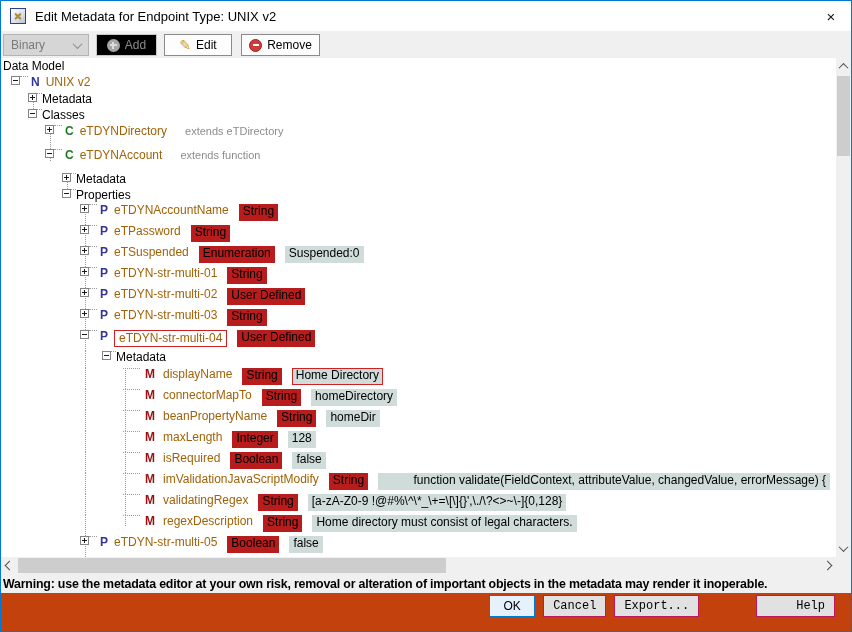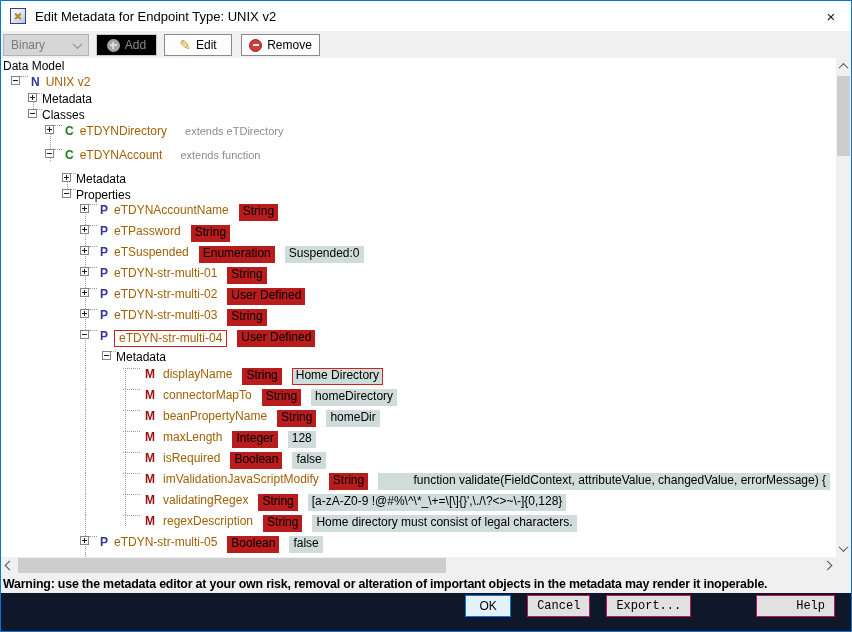--- a/index.html
+++ b/index.html
@@ -65,22 +65,22 @@
   .hsb .sarr{width:17px;height:100%;}
   .chv{width:6px;height:6px;border-right:1.4px solid #505050;border-bottom:1.4px solid #505050;display:block;}
   .chv.up{transform:rotate(-135deg) translate(-1px,-1px);}
   .chv.down{transform:rotate(45deg) translate(-1px,-1px);}
   .chv.left{transform:rotate(135deg);}
   .chv.right{transform:rotate(-45deg);}
   .corner{position:absolute;left:835px;top:556px;width:15px;height:17px;background:#f0f0f0;}
   
   .status{position:absolute;left:0;top:573px;width:100%;height:19px;background:#f0f0f0;display:flex;align-items:center;}
   .warn{font-size:12.4px;font-weight:bold;color:#000;margin-left:2px;letter-spacing:-0.2px;white-space:nowrap;}
-  .footer{position:absolute;left:0;top:592px;width:100%;height:38px;background:#0f172a;display:flex;
-          justify-content:flex-end;align-items:flex-start;padding:2px 16px 0 0;box-sizing:border-box;gap:16px;}
+  .footer{position:absolute;left:0;top:592px;width:100%;height:38px;background:#c2410c;display:flex;
+          justify-content:flex-end;align-items:flex-start;padding:2px 16px 0 0;box-sizing:border-box;gap:8px;}
   .btn{height:22px;min-width:46px;padding:0 9px;font-size:12px;display:flex;align-items:center;justify-content:center;
        box-sizing:border-box;cursor:default;color:#000;}
   .btn.primary{background:#e5f1fb;border:1px solid #0078d7;}
   .btn.normal{background:#e1e1e1;border:1px solid #be185d;font-family:Liberation Mono, monospace;}
   .btn.help{margin-left:49px;padding-left:39px;}
 </style>
 </head>
 <body>
 
 <div class="win">

